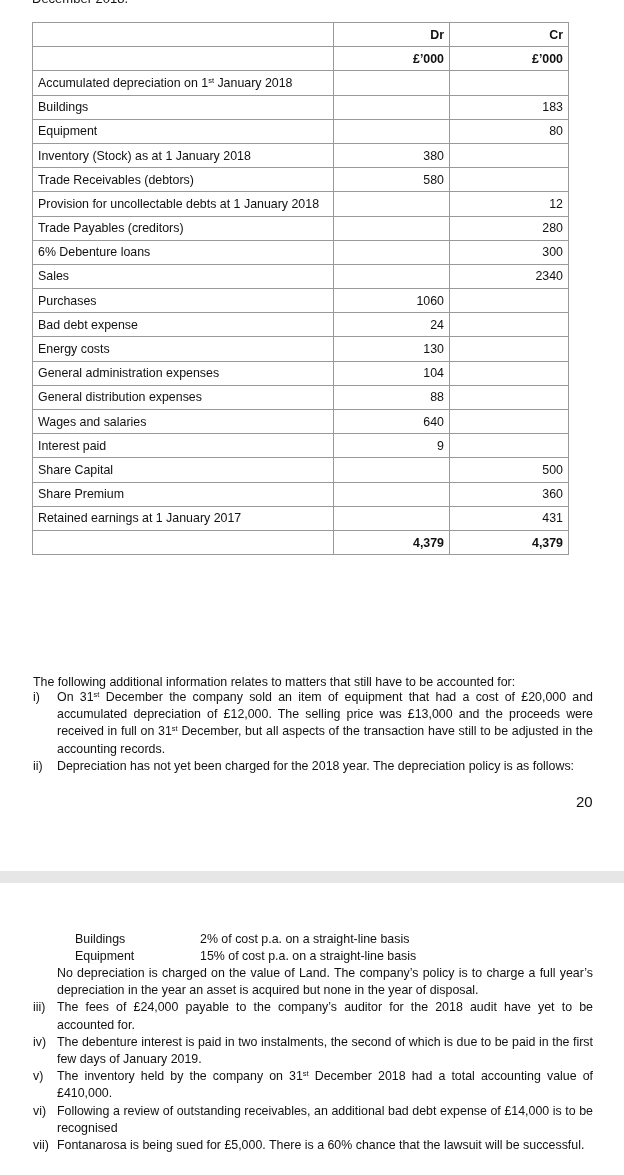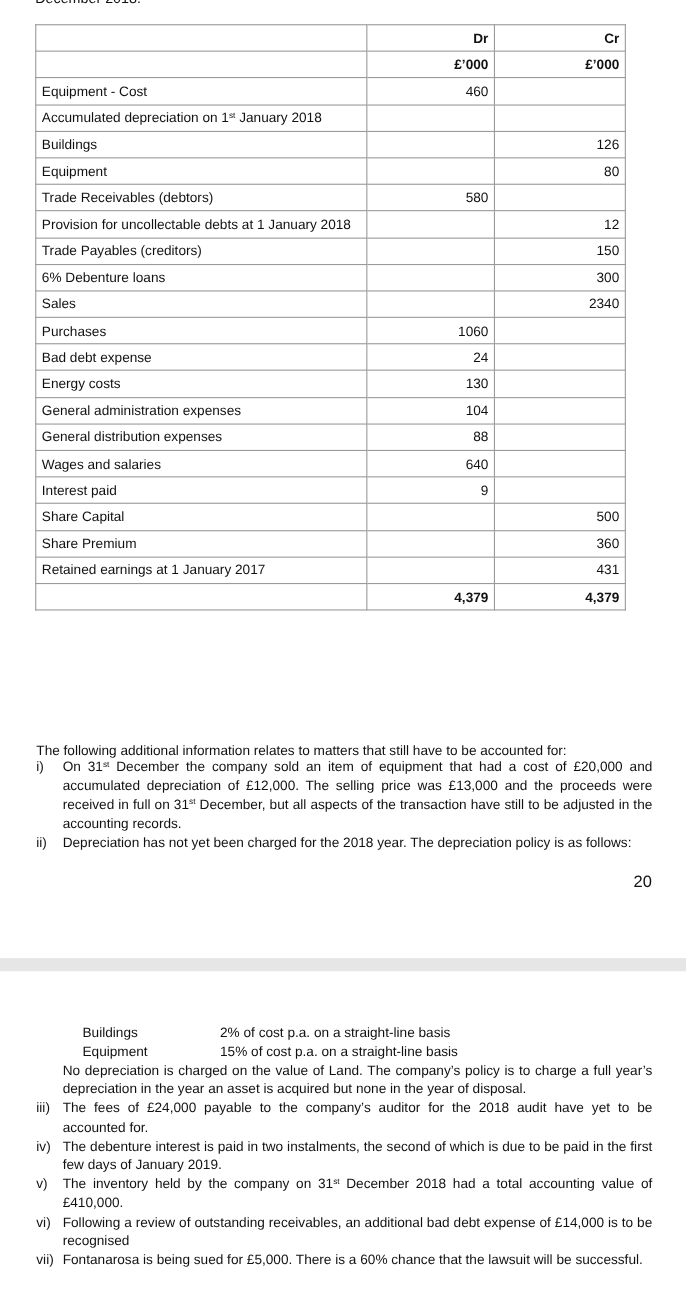--- a/index.html
+++ b/index.html
@@ -56,53 +56,53 @@
       <td></td>
       <td class="num">Dr</td>
       <td class="num">Cr</td>
     </tr>
     <tr class="hdr">
       <td></td>
       <td class="num">£’000</td>
       <td class="num">£’000</td>
     </tr>
     <tr>
-        <td>Equipment - Cost</td>
-        <td class="num">460</td>
-        <td class="num"></td>
-      </tr>
-    <tr>
       <td><span>Accumulated depreciation on 1</span><sup>st</sup><span> January 2018</span></td>
       <td class="num"></td>
         <td class="num"></td>
     </tr>
     <tr>
         <td class="indent">Buildings</td>
         <td class="num"></td>
-        <td class="num">126</td>
+        <td class="num">183</td>
       </tr>
     <tr>
         <td class="indent">Equipment</td>
         <td class="num"></td>
         <td class="num">80</td>
+      </tr>
+    <tr>
+        <td>Inventory (Stock) as at 1 January 2018</td>
+        <td class="num">380</td>
+        <td class="num"></td>
       </tr>
     <tr>
         <td>Trade Receivables (debtors)</td>
         <td class="num">580</td>
         <td class="num"></td>
       </tr>
     <tr>
         <td>Provision for uncollectable debts at 1 January 2018</td>
         <td class="num"></td>
         <td class="num">12</td>
       </tr>
     <tr>
         <td>Trade Payables (creditors)</td>
         <td class="num"></td>
-        <td class="num">150</td>
+        <td class="num">280</td>
       </tr>
     <tr>
         <td>6% Debenture loans</td>
         <td class="num"></td>
         <td class="num">300</td>
       </tr>
     <tr>
         <td>Sales</td>
         <td class="num"></td>
         <td class="num">2340</td>

